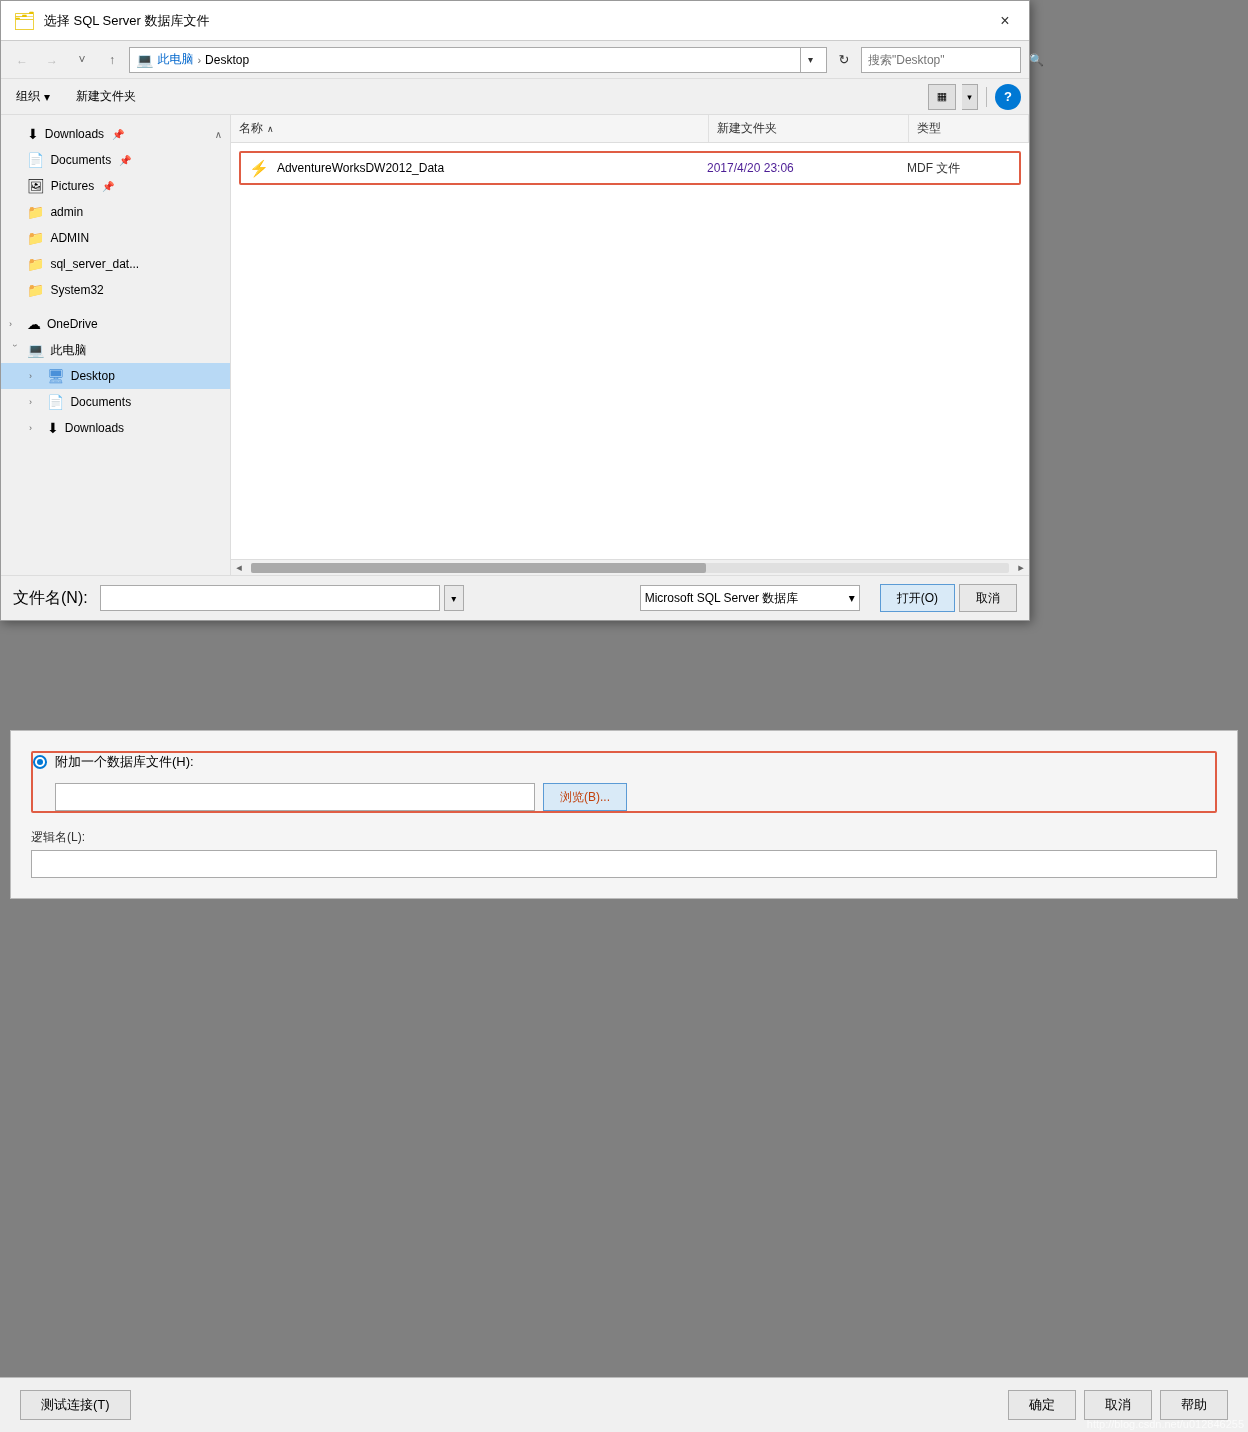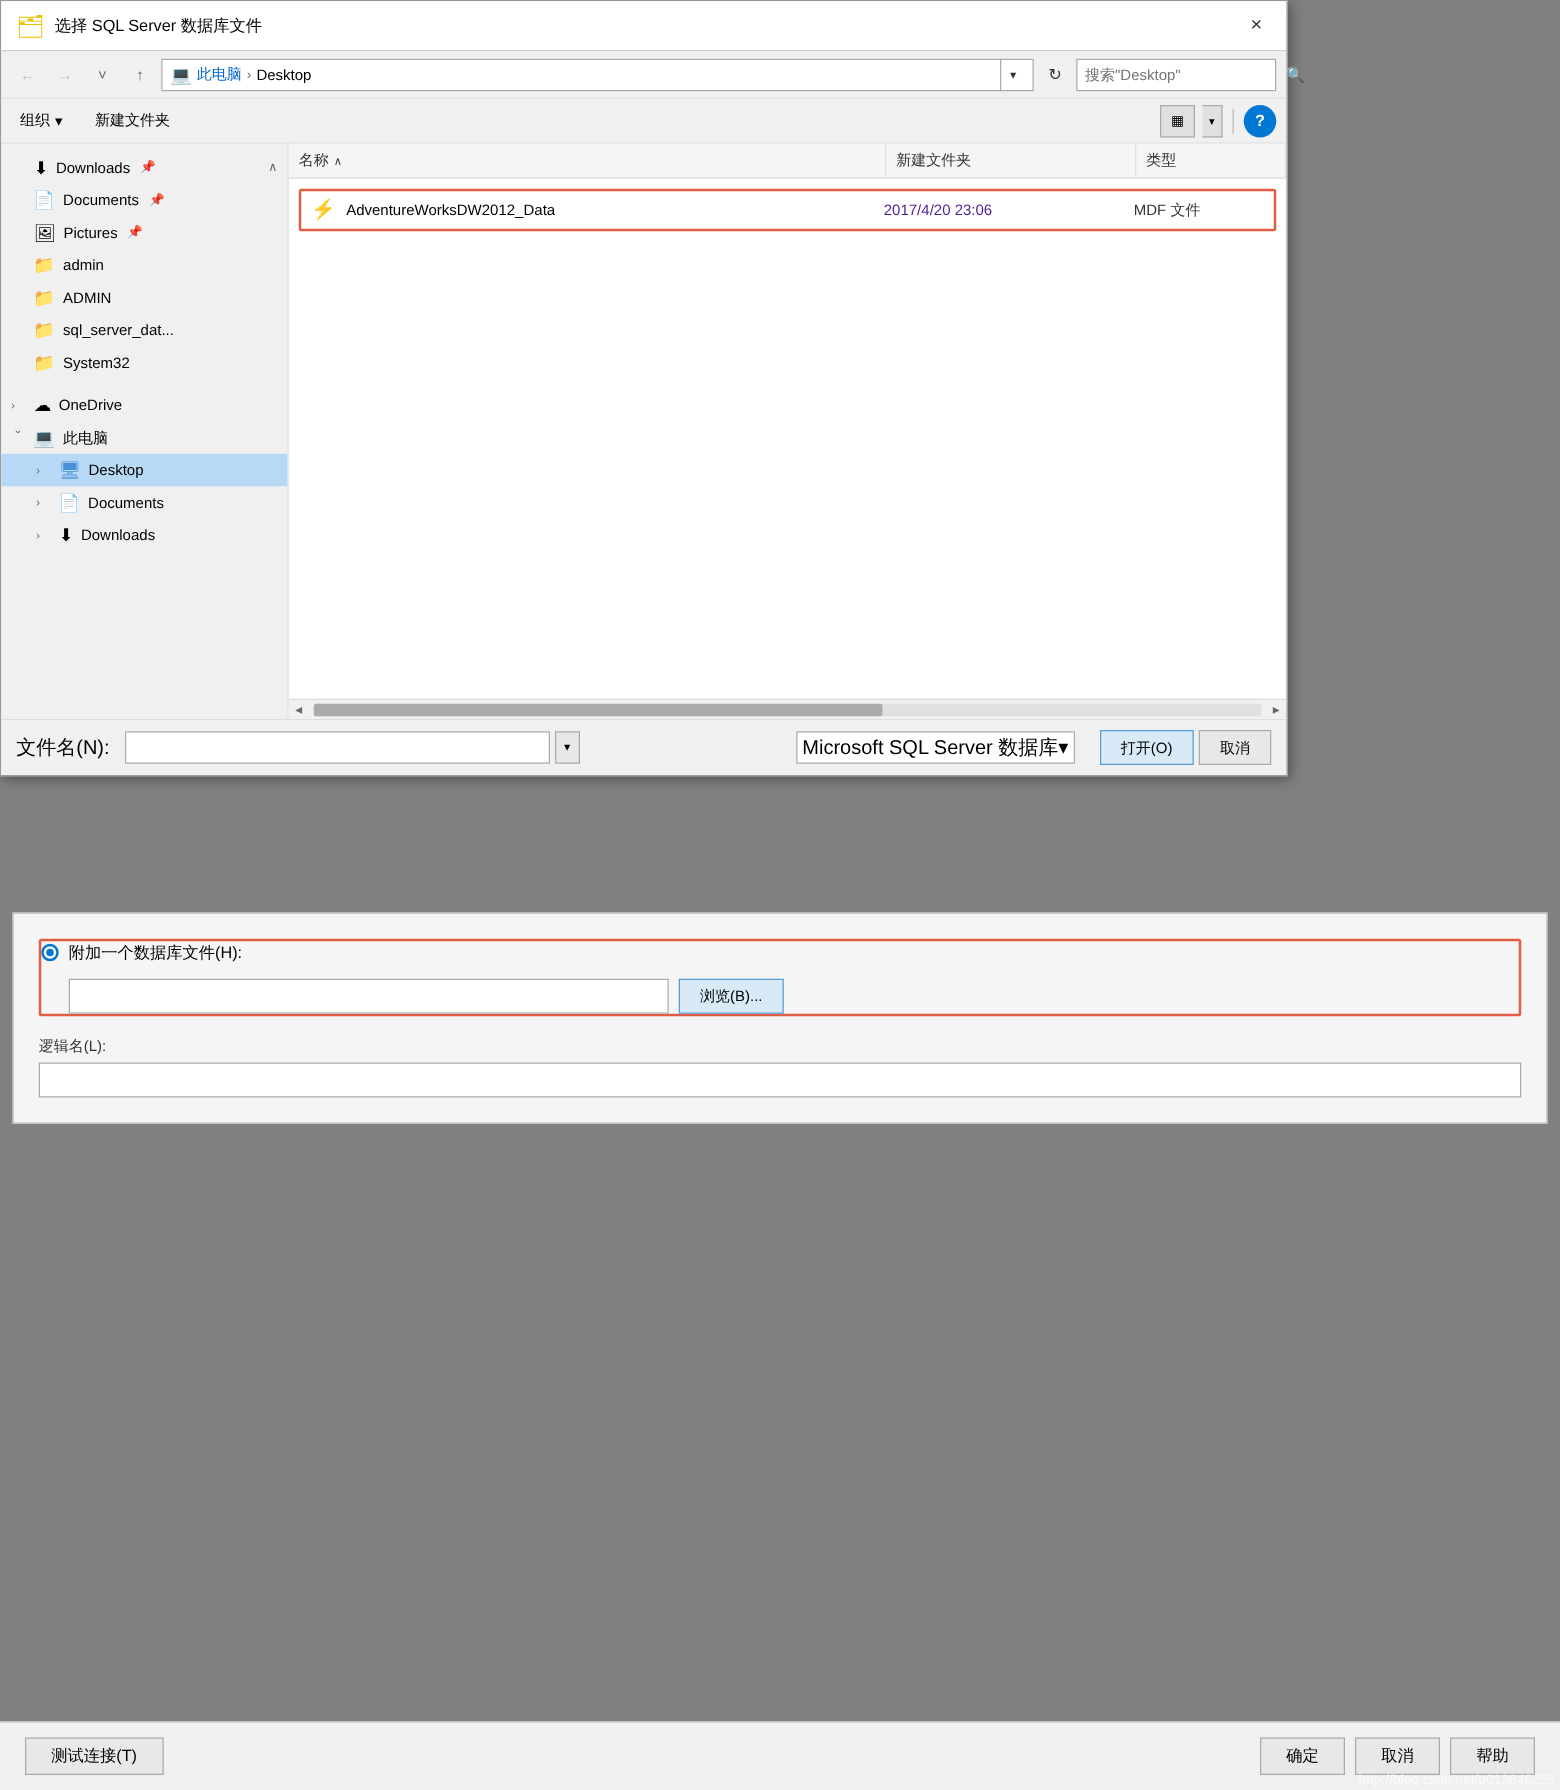--- a/index.html
+++ b/index.html
@@ -346,21 +346,21 @@
       padding: 0 6px;
       font-size: 12px;
       max-width: 340px;
     }
 
     .filetype-select {
       height: 26px;
       border: 1px solid #aaa;
       background: #fff;
       padding: 0 4px;
-      font-size: 16px;
+      font-size: 12px;
       min-width: 200px;
       display: flex;
       align-items: center;
       justify-content: space-between;
       cursor: pointer;
     }
 
     .open-btn {
       height: 28px;
       padding: 0 16px;
@@ -447,21 +447,21 @@
       max-width: 480px;
     }
 
     .browse-btn {
       height: 28px;
       padding: 0 16px;
       background: #d9eaf7;
       border: 1px solid #5b9bd5;
       cursor: pointer;
       font-size: 12px;
-      color: #000000;
+      color: #c2410c;
     }
 
     .alias-section {
       padding: 0 0 0 0;
     }
 
     .alias-label {
       font-size: 12px;
       color: #333;
       margin-bottom: 4px;

